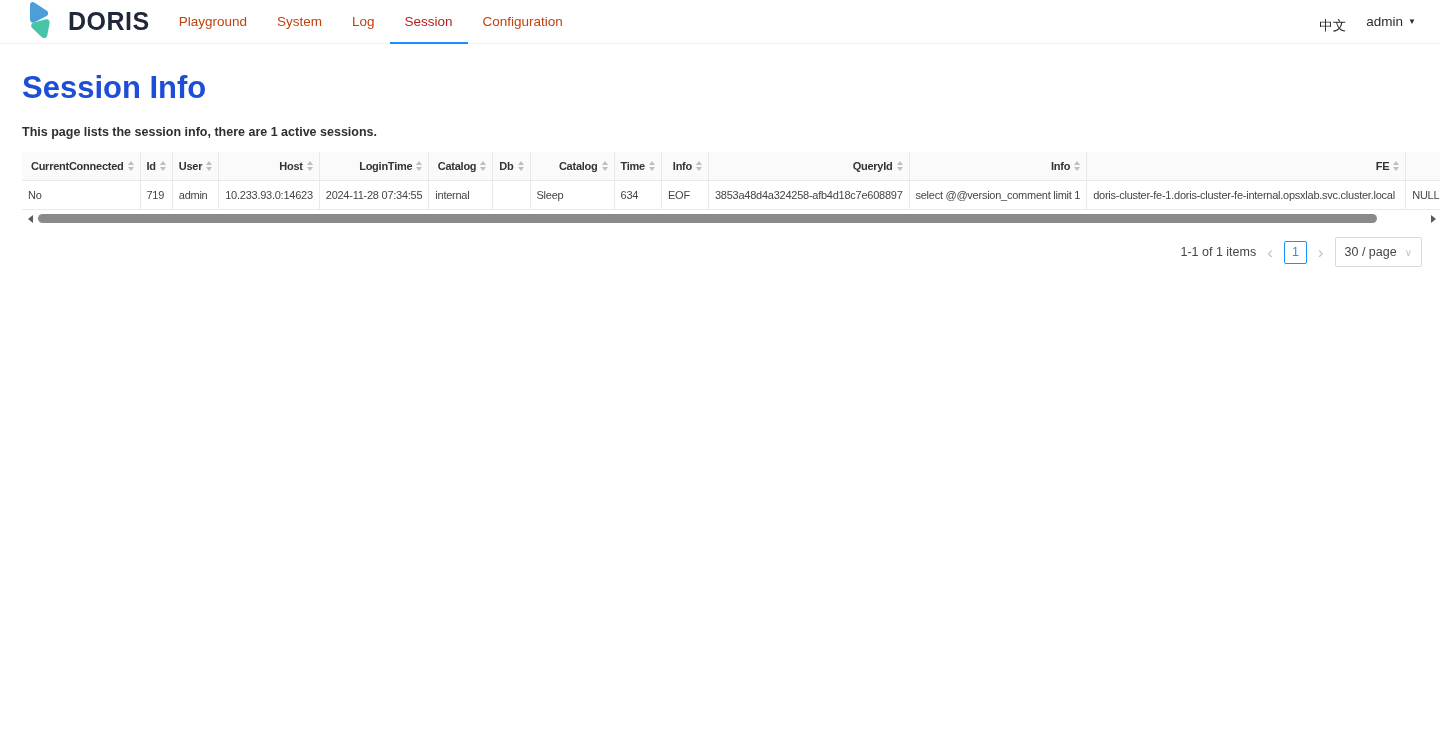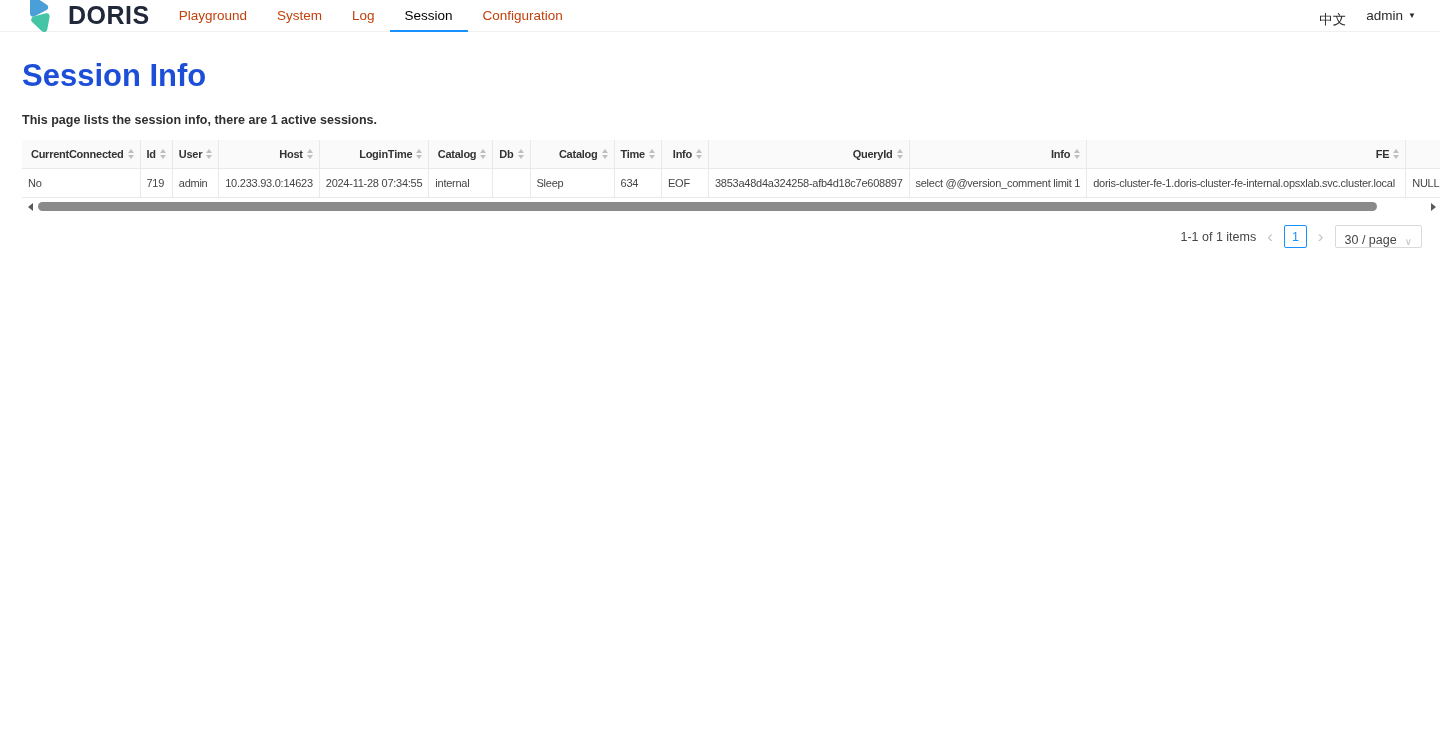--- a/index.html
+++ b/index.html
@@ -5,32 +5,32 @@
   * { box-sizing: border-box; }
   html,body { margin:0; padding:0; }
   body {
     width:1440px; height:730px; overflow:hidden;
     background:#fff; color:#404040;
     font-family:"Liberation Sans", sans-serif;
   }
 
   
   .navbar {
-    height:32px; border-bottom:1px solid #f0f0f0;
+    height:44px; border-bottom:1px solid #f0f0f0;
     display:flex; align-items:stretch; padding:0 24px 0 22px;
   }
   .logo { display:flex; align-items:center; gap:9px; margin-right:14px; cursor:pointer; }
   .logo-text { font-size:25px; font-weight:700; color:#20283a; letter-spacing:0.5px; }
   .nav-items { display:flex; align-items:stretch; }
   .nav-item {
     display:flex; align-items:center; padding:0 15px;
     font-size:13.5px; color:#c2410c; cursor:pointer;
     border-bottom:2px solid transparent; margin-bottom:-1px;
   }
-  .nav-item.active { color:#000000; border-bottom-color:#1890ff; }
+  .nav-item.active { color:#b91c1c; border-bottom-color:#1890ff; }
   .nav-right { margin-left:auto; display:flex; align-items:center; gap:20px; }
   .lang { font-size:13.5px; color:#2b2b2b; cursor:pointer;margin-top:8px; }
   .user { font-size:13.5px; color:#2b2b2b; cursor:pointer; display:flex; align-items:center; gap:5px; }
   .user .caret { font-size:8px; color:#2b2b2b; }
 
   
   .page-title {
     margin:26px 0 0 22px; font-size:31px; font-weight:700; color:#1d4ed8;
   }
   .subtitle {
@@ -66,22 +66,22 @@
     margin:12px 18px 0 0; font-size:12.5px; color:#454545;
   }
   .pg-total { color:#454545;margin-left:10px; }
   .pg-arrow { color:#c3c3c3; font-size:17px; line-height:1; cursor:pointer; padding:0 2px; font-weight:400; }
   .pg-num {
     min-width:23px; height:23px; border:1px solid #1890ff; border-radius:2px;
     color:#1890ff; display:flex; align-items:center; justify-content:center;
     font-size:12.5px; cursor:pointer; background:#fff;
   }
   .page-size {
-    height:23px; border:1px solid #d9d9d9; border-radius:2px; background:#fff;
-    display:flex; align-items:flex-end; gap:8px; padding:0 9px;
+    height:30px; border:1px solid #d9d9d9; border-radius:2px; background:#fff;
+    display:flex; align-items:center; gap:8px; padding:0 9px;
     font-size:12.5px; color:#454545; cursor:pointer;
   }
   .page-size .chev { color:#c3c3c3; font-size:10px; }
 </style>
 </head>
 <body>
 
 <div class="navbar">
   <div class="logo">
     <span style="display:flex;">

